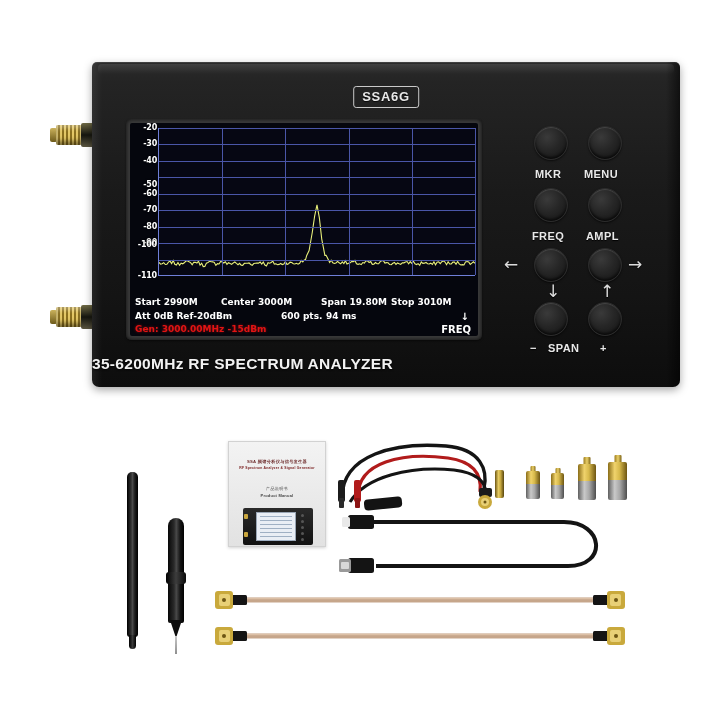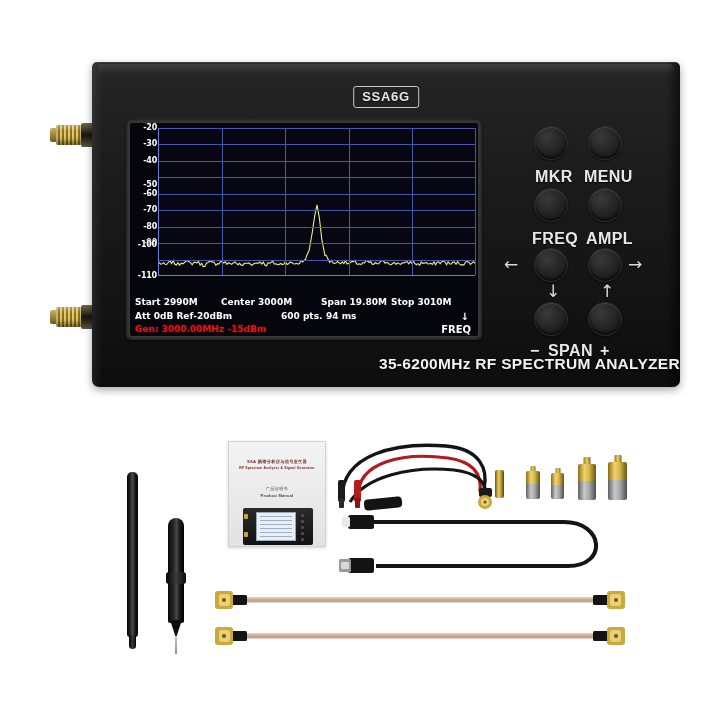--- a/index.html
+++ b/index.html
@@ -87,29 +87,29 @@
 
   
   .keypad{ position:absolute; left:404px; top:58px; width:170px; height:230px; }
   .key{
     position:absolute; width:34px; height:34px; border-radius:50%;
     background:radial-gradient(circle at 38% 32%, #3a3a3a 0%, #262626 45%, #141414 100%);
     box-shadow: inset 0 1px 1px rgba(255,255,255,.14), inset 0 -2px 3px rgba(0,0,0,.7), 0 1px 2px rgba(0,0,0,.6);
     border:1px solid #2c2c2c;
   }
   .klabel{
-    position:absolute; color:#e8e8e8; font-size:16px; font-weight:bold;
+    position:absolute; color:#e8e8e8; font-size:11px; font-weight:bold;
     letter-spacing:.4px; white-space:nowrap; text-shadow:0 1px 1px #000;
   }
   .arrow{ position:absolute; color:#dcdcdc; font-size:17px; line-height:17px;
           font-family:"DejaVu Sans", sans-serif; text-shadow:0 1px 1px #000; }
 
   
   .front-title{
-    position:absolute; left:0; right:0; bottom:14px; text-align:right;
+    position:absolute; left:0; right:0; bottom:14px; text-align:left;
     color:#f2f2f2; font-size:15.5px; font-weight:bold; letter-spacing:.3px;
     text-shadow:0 1px 2px rgba(0,0,0,.9);
   }
 
   
   .sma-side{ position:absolute; width:46px; height:30px; }
   .sma-side .nut{
     position:absolute; right:0; top:3px; width:13px; height:24px;
     background:linear-gradient(180deg,#6f6a45,#16160f 50%,#5a5540);
     border-radius:2px;

